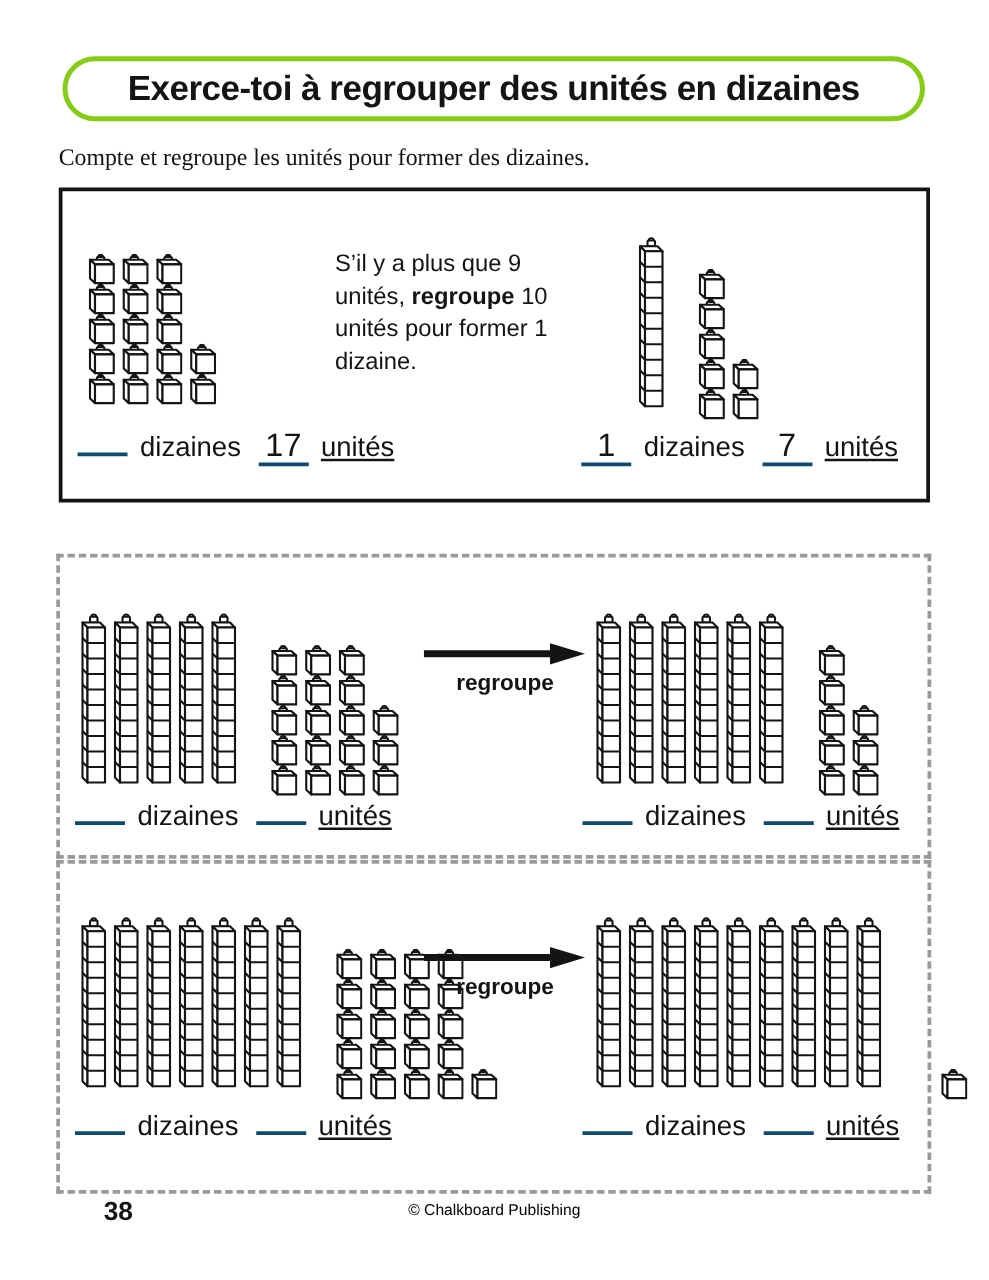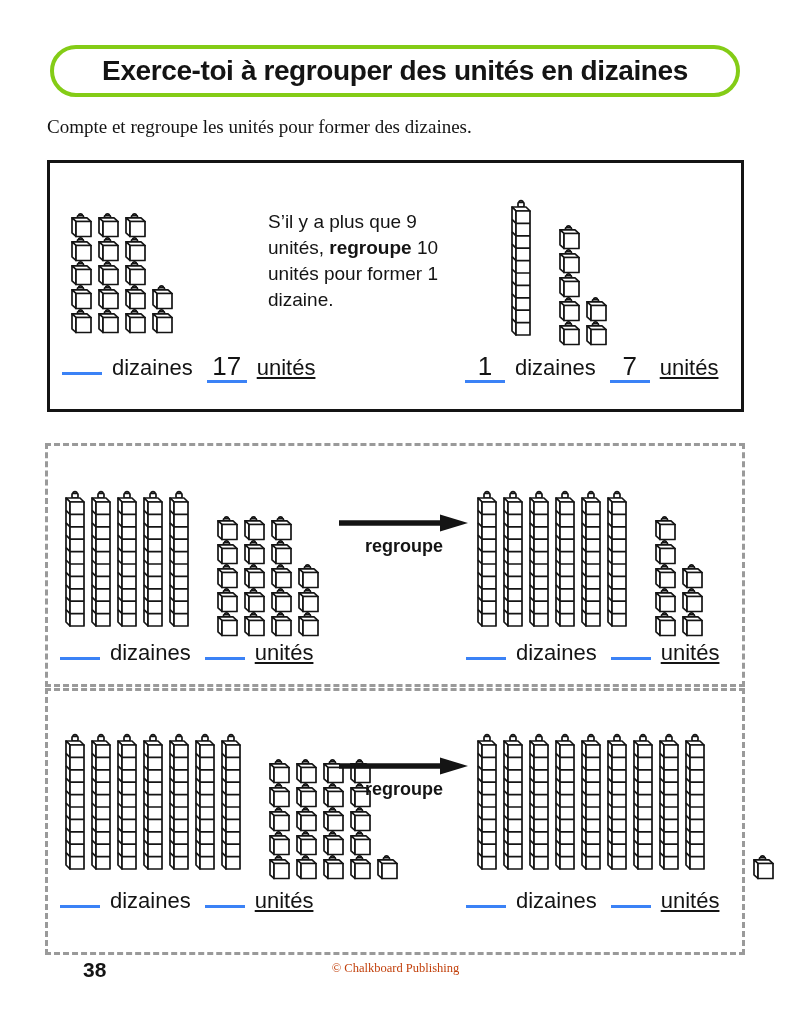--- a/index.html
+++ b/index.html
@@ -9,21 +9,21 @@
 
   
   .banner { position:absolute; left:50px; top:45px; width:690px; height:52px;
             border:4px solid #84cc16; border-radius:26px;
             display:flex; align-items:center; justify-content:center; }
   .banner h1 { font-size:28px; font-weight:bold; letter-spacing:-0.4px; white-space:nowrap; }
 
   .instruction { position:absolute; left:47px; top:116px; font-size:19px;font-family:Liberation Serif, serif; }
 
   
-  .example-box { position:absolute; left:47px; top:160px; width:697px; height:252px;
+  .example-box { position:absolute; left:47px; top:150px; width:697px; height:252px;
                  border:3px solid #141414; }
   .dashed-box { position:absolute; left:45px; width:700px; border:3px dashed #9a9a9a; }
   #ex1 { top:443px; height:244px; }
   #ex2 { top:688px; height:267px; }
 
   
   .blocks { position:absolute; display:flex; align-items:flex-end; }
   .rods { display:flex; gap:4px; align-items:flex-end; }
   .rods svg { display:block; }
   .units { display:block; }
@@ -33,35 +33,35 @@
   .unit-cell { width:27px; height:24px; }
   .unit-cell svg { display:block; }
 
   
   .note { position:absolute; left:218px; top:46px; width:188px;
           font-size:19px; line-height:26px; }
   .note b { font-weight:bold; }
 
   
   .answer { position:absolute; display:flex; align-items:baseline; font-size:22px; }
-  .blank { display:inline-block; width:40px; border-bottom:3px solid #3b82f6;
+  .blank { display:inline-block; width:40px; border-bottom:3px solid #0c4a6e;
            text-align:center; margin-right:10px; }
   .blank .val { display:block; font-size:26px; line-height:28px; }
   .ans-label { margin-right:14px;margin-top:10px; }
   .ans-label:last-child { margin-right:0;text-decoration:underline; }
 
   
   .arrow-wrap { position:absolute; width:140px; text-align:center; }
   .arrow-wrap svg { display:block; margin:0 auto; }
   .arrow-label { font-size:18px; font-weight:bold; margin-top:2px; }
 
   
   .page-number { position:absolute; left:47px; top:958px; font-size:21px; font-weight:bold;margin-left:36px; }
   .copyright { position:absolute; left:0; right:0; top:961px; text-align:center;
-               font-size:12.5px; color:#c2410c;font-family:Liberation Serif, serif; }
+               font-size:12.5px; color:#000000; }
 </style>
 </head>
 <body>
 
 <div class="page">
 
   <div class="banner">
     <h1>Exerce-toi à regrouper des unités en dizaines</h1>
   </div>
 

